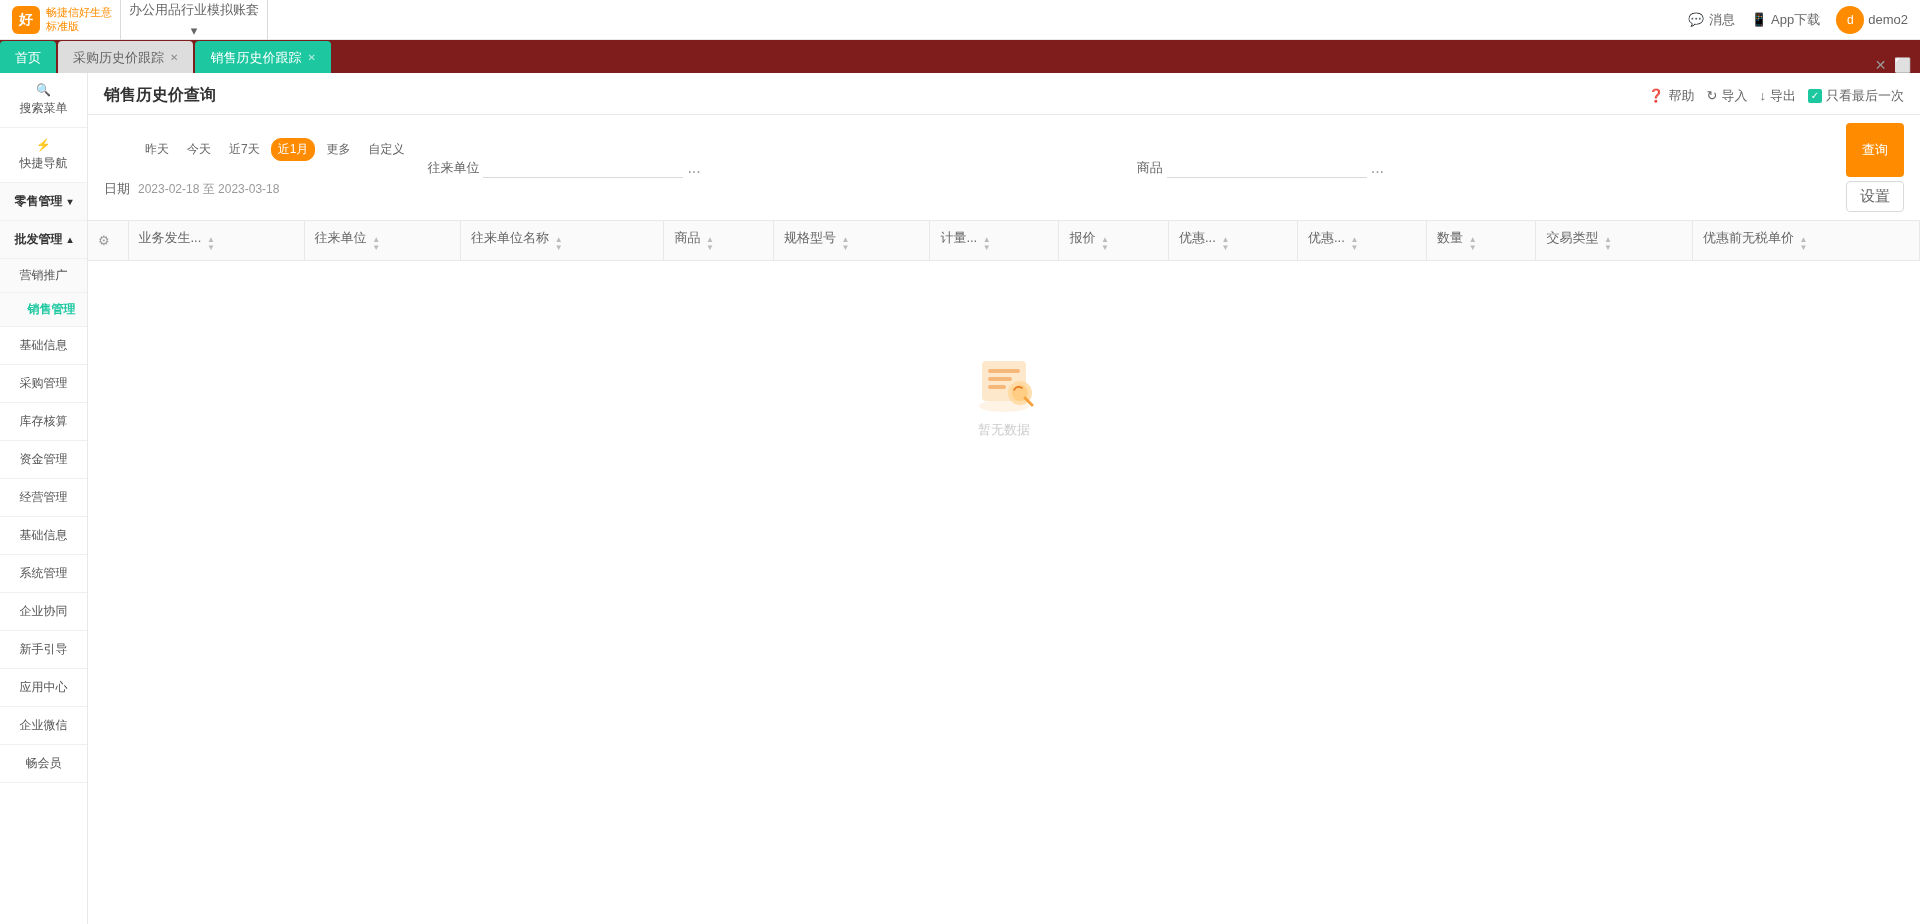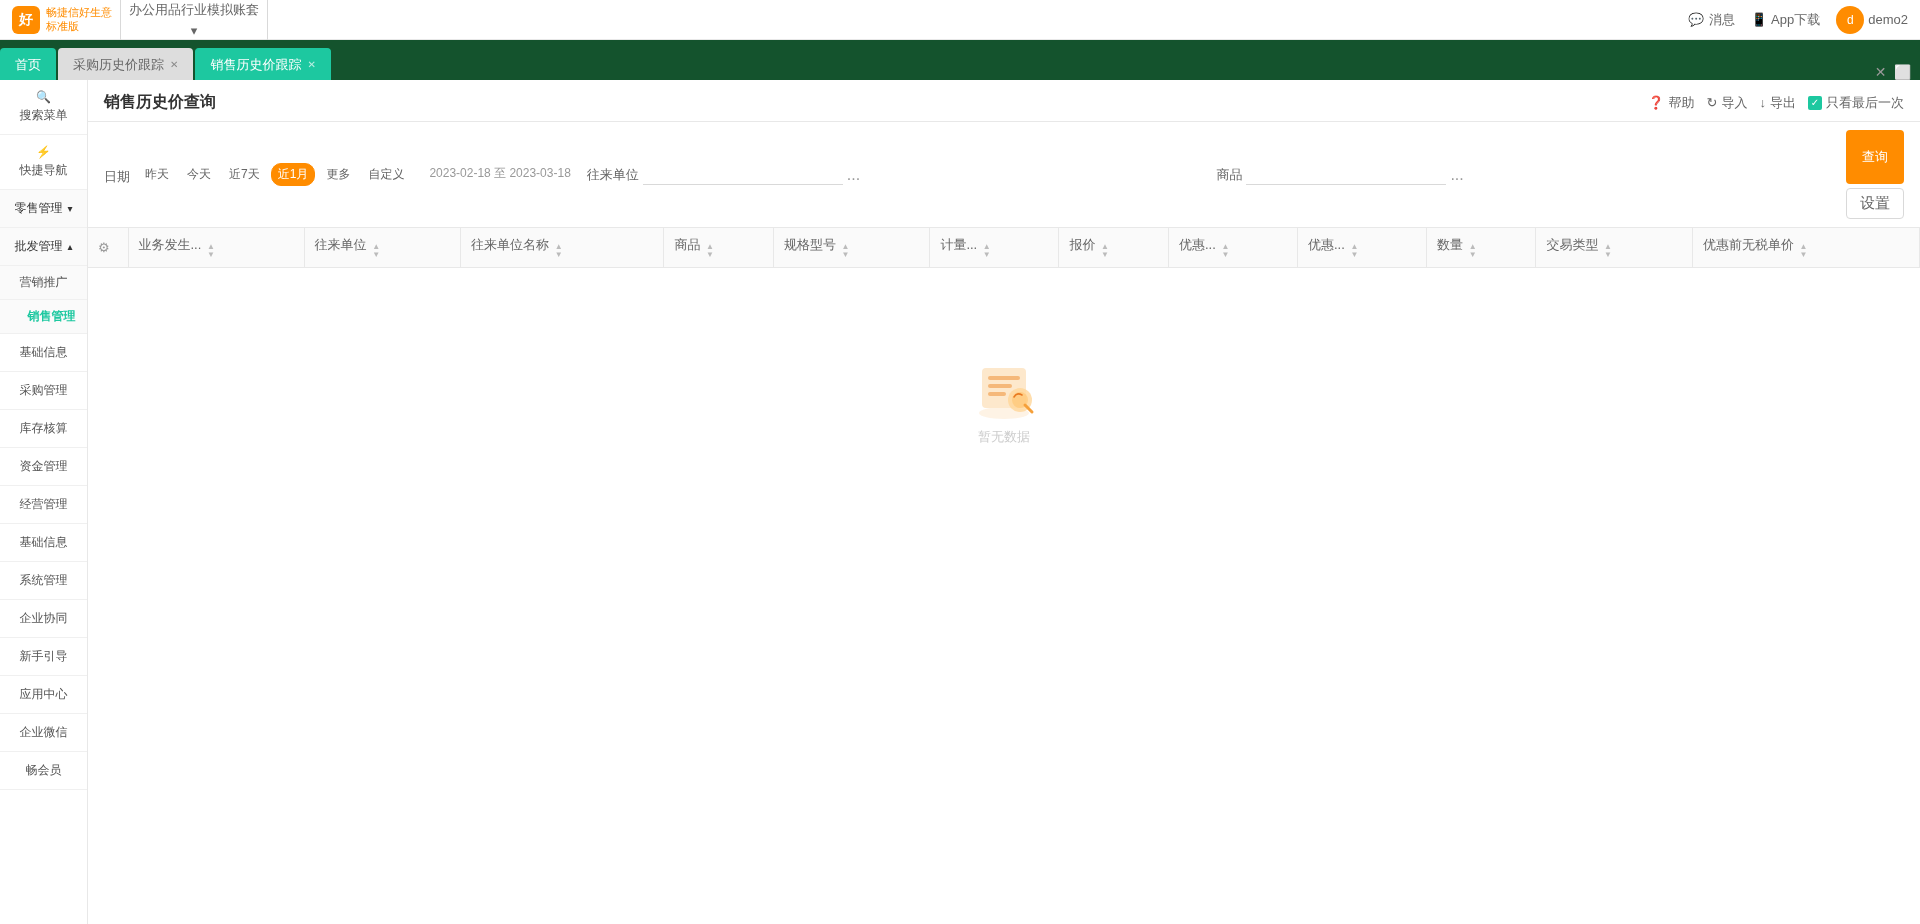--- a/index.html
+++ b/index.html
@@ -10,35 +10,35 @@
     .topbar-left { display: flex; align-items: center; gap: 8px; }
     .logo-area { display: flex; align-items: center; gap: 6px; }
     .logo-icon { width: 28px; height: 28px; background: #ff8c00; border-radius: 6px; display: flex; align-items: center; justify-content: center; color: white; font-size: 14px; font-weight: bold; }
     .logo-text { font-size: 11px; color: #ff8c00; line-height: 1.2; }
     .app-selector { display: flex; align-items: center; gap: 4px; padding: 4px 8px; border: 1px solid #d9d9d9; border-radius: 4px; cursor: pointer; color: #666; font-size: 13px; flex-direction: column; }
     .topbar-right { display: flex; align-items: center; gap: 16px; color: #666; font-size: 13px; }
     .topbar-right-item { display: flex; align-items: center; gap: 4px; cursor: pointer; }
     .avatar { width: 28px; height: 28px; border-radius: 50%; background: #ff8c00; display: flex; align-items: center; justify-content: center; color: white; font-size: 12px; }
 
     
-    .tabbar { height: 40px; background: #14532d; display: flex; align-items: flex-end; padding-left: 0; flex-shrink: 0; }
+    .tabbar { height: 33px; background: #7f1d1d; display: flex; align-items: flex-end; padding-left: 0; flex-shrink: 0; }
     .tab { height: 32px; padding: 0 14px; display: flex; align-items: center; gap: 6px; cursor: pointer; font-size: 13px; border-radius: 4px 4px 0 0; border: 1px solid transparent; border-bottom: none; color: #666; background: #ddd; margin-right: 2px; }
     .tab.active { background: #1dc8a0; color: white; border-color: #1dc8a0; }
     .tab.home { background: #1dc8a0; color: white; }
     .tab-close { font-size: 10px; cursor: pointer; opacity: 0.7; }
     .tab-window-btns { margin-left: auto; display: flex; align-items: center; gap: 8px; padding-right: 8px; }
     .win-btn { cursor: pointer; color: #999; font-size: 14px; }
 
     
     .main-layout { display: flex; flex: 1; overflow: hidden; }
 
     
     .sidebar { width: 88px; background: #fff; border-right: 1px solid #e8e8e8; display: flex; flex-direction: column; overflow-y: auto; flex-shrink: 0; }
     .sidebar-item { padding: 10px 4px; text-align: center; cursor: pointer; font-size: 12px; color: #555; border-bottom: 1px solid #f0f0f0; transition: background 0.2s; display: flex; flex-direction: column; align-items: center; gap: 3px; }
-    .sidebar-item.section-header { background: #fafafa; font-weight: normal; color: #333; font-size: 12px; display: flex; flex-direction: row; justify-content: center; }
+    .sidebar-item.section-header { background: #fafafa; font-weight: bold; color: #333; font-size: 12px; display: flex; flex-direction: row; justify-content: center; }
     .sidebar-chevron { font-size: 10px; margin-left: 2px; }
     .sidebar-sub { padding: 8px 4px; text-align: center; cursor: pointer; font-size: 12px; color: #555; border-bottom: 1px solid #f0f0f0; background: #fafafa; }
 
     
     .content { flex: 1; display: flex; flex-direction: column; overflow: hidden; background: #f5f5f5; }
 
     
     .page-header { background: #fff; padding: 12px 16px 8px; border-bottom: 1px solid #e8e8e8; display: flex; align-items: center; justify-content: space-between; flex-shrink: 0; }
     .page-title { font-size: 16px; font-weight: bold; color: #333; }
     .page-header-actions { display: flex; align-items: center; gap: 12px; color: #666; font-size: 13px; }
@@ -213,21 +213,21 @@
         <div class="checkbox-label">
           <div class="checkbox-checked">✓</div>
           <span>只看最后一次</span>
         </div>
       </div>
     </div>
 
     <div class="filter-bar">
       <div class="filter-group">
         <span class="filter-label">日期</span>
-        <div style="display:flex;flex-direction:row;gap:18px;">
+        <div style="display:flex;flex-direction:column;gap:18px;">
           <div class="date-btns">
             <span class="date-btn">昨天</span>
             <span class="date-btn">今天</span>
             <span class="date-btn">近7天</span>
             <span class="date-btn active">近1月</span>
             <span class="date-btn">更多</span>
             <span class="date-btn">自定义</span>
           </div>
           <div class="date-range">2023-02-18 至 2023-03-18</div>
         </div>

